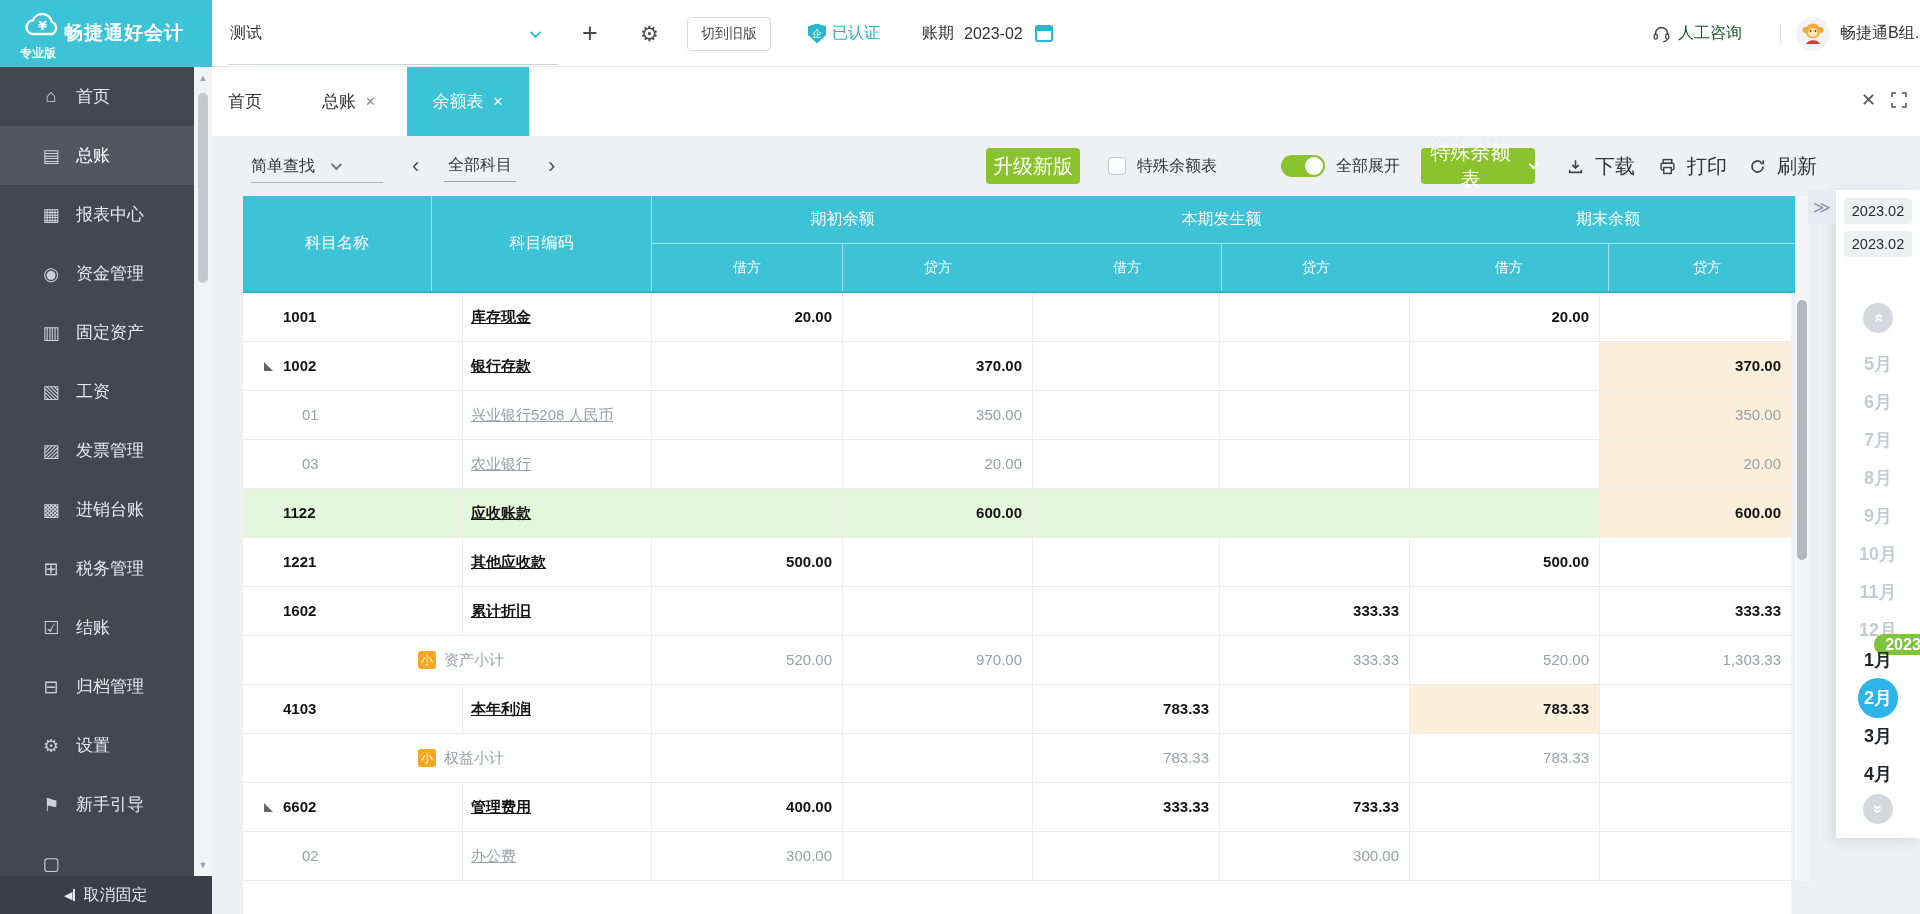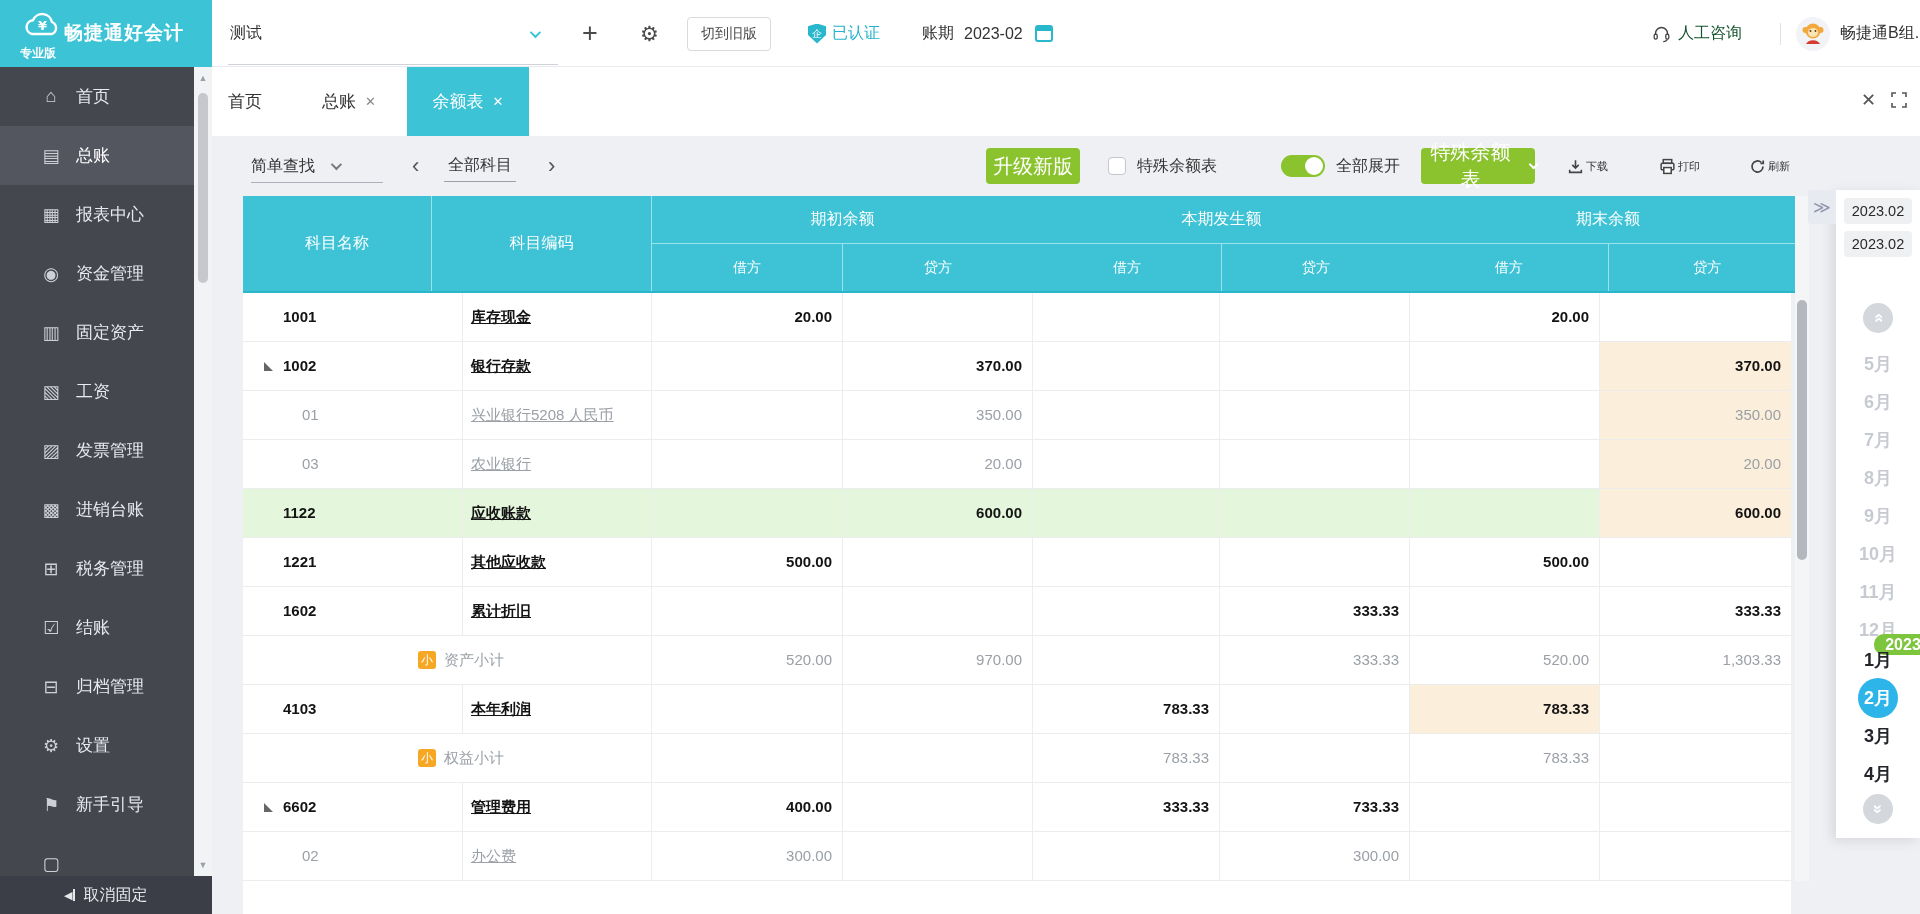--- a/index.html
+++ b/index.html
@@ -71,21 +71,21 @@
   .scope { left:232px; font-size:16px; color:#333; border-bottom:1px solid #9ba0a8; padding:2px 4px 3px; top:14px; height:32px; cursor:pointer; }
   .btn-green { border:none; background:#8ac32d; color:#fff; font-size:20px; border-radius:4px; height:36px; display:flex; align-items:center; justify-content:center; gap:8px; cursor:pointer; font-family:inherit; }
   .upgrade { left:774px; top:12px; width:94px; position:absolute; }
   .cb { left:896px; top:21px; position:absolute; width:18px; height:18px; border:1.5px solid #c3c6cc; border-radius:4px; background:#fff; cursor:pointer; }
   .ytd-label { left:925px; font-size:16px; color:#333; }
   .toggle { left:1069px; top:19px; position:absolute; width:44px; height:22px; background:#8ac32d; border-radius:11px; cursor:pointer; }
   .toggle i { position:absolute; right:2px; top:2px; width:18px; height:18px; border-radius:50%; background:#fff; }
   .exp-label { left:1124px; font-size:16px; color:#333; }
   .special { left:1209px; top:12px; width:114px; position:absolute; }
   .special .chev { width:7px; height:7px; transform:rotate(45deg) translateY(-3px); }
-  .tool-act { gap:2px; font-size:11px; color:#333; cursor:pointer;font-family:Liberation Mono, monospace; }
+  .tool-act { gap:11px; font-size:20px; color:#333; cursor:pointer;font-family:Liberation Mono, monospace; }
   .ta-dl { left:1355px; } .ta-pr { left:1447px; } .ta-rf { left:1537px; }
 
   
   .content { position:absolute; left:212px; top:196px; right:0; bottom:0; background:#eef0f4; }
   .btable { position:absolute; left:31px; top:0; width:1548px; background:#fff; }
   .thead { display:flex; width:1563px; background:#3dc3d5; color:#fff; height:97px; border-bottom:2px solid #2bb5c8; }
   .th { display:flex; align-items:center; justify-content:center; font-size:16px; border-right:1px solid rgba(255,255,255,.5); }
   .th-code { width:220px; } .th-name { width:189px; }
   .thg { display:flex; flex-direction:column; }
   .thg-label { height:48px; display:flex; align-items:center; justify-content:center; font-size:16px; border-bottom:1px solid rgba(255,255,255,.5); }

